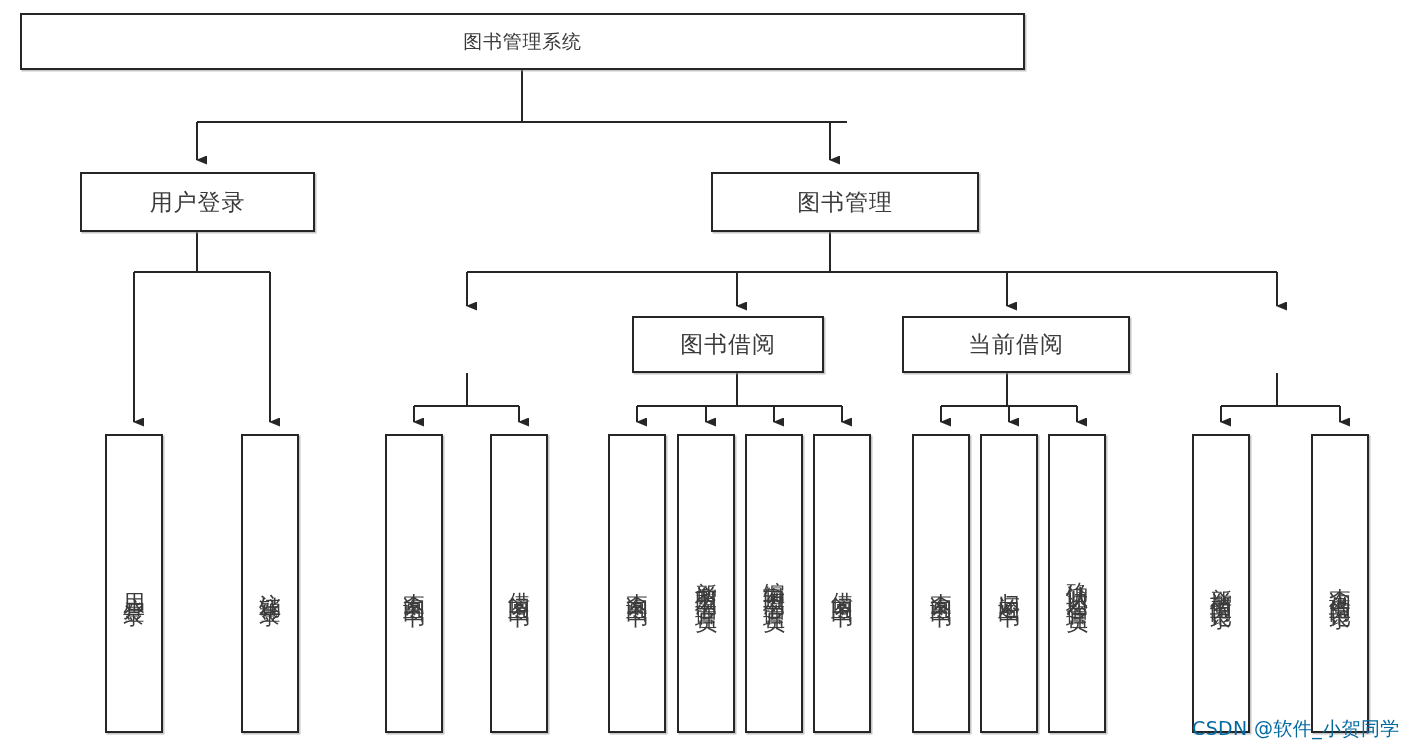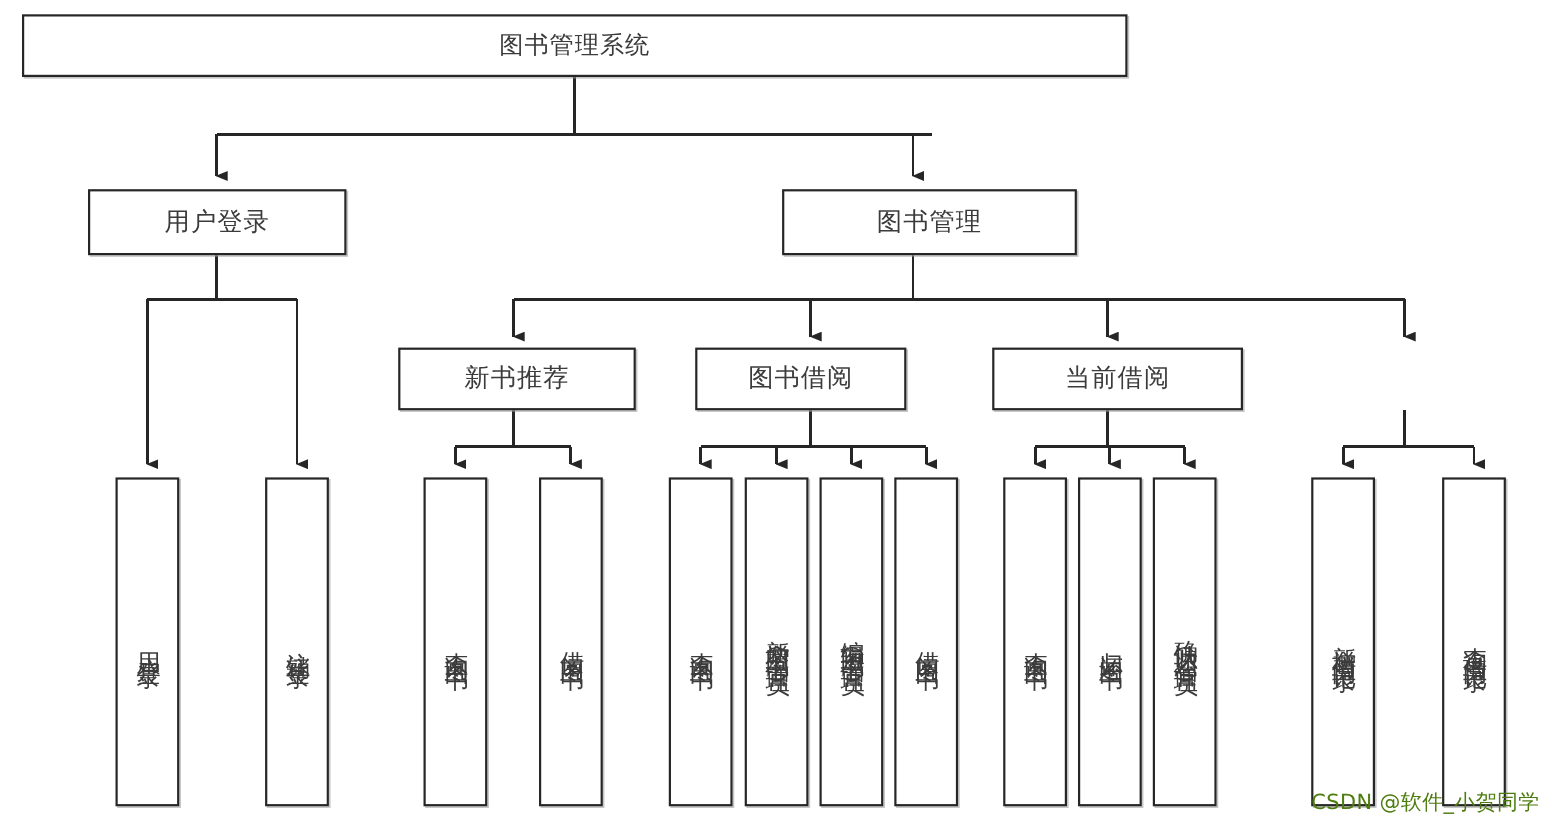--- a/index.html
+++ b/index.html
@@ -41,36 +41,36 @@
     color: #3b3b3b;
     letter-spacing: 0.04em;
     white-space: nowrap;
     line-height: 1.05;
     text-align: center;
   }
   .node.horizontal .node-label {
     font-size: 23px;
   }
   .node.root .node-label {
-    font-size: 22px;
+    font-size: 19px;
   }
   .node.vertical {
     align-items: center;
     justify-content: center;
   }
   .node.vertical .node-label {
     writing-mode: vertical-rl;
     text-orientation: upright;
     font-size: 22px;
     letter-spacing: 0.20em;
     line-height: 1;
   }
   .watermark {
     position: absolute;
-    color: #4d7c0f;
+    color: #0369a1;
     font-size: 19px;
     letter-spacing: 0.02em;
     white-space: nowrap;
     z-index: 3;
     user-select: none;
   }
 </style>
 </head>
 <body>
 
@@ -130,23 +130,20 @@
     <span class="node-label">图书管理系统</span>
   </div>
 
   <div class="node horizontal" style="left:80px; top:172px; width:235px; height:60px;">
     <span class="node-label">用户登录</span>
   </div>
   <div class="node horizontal" style="left:711px; top:172px; width:268px; height:60px;">
     <span class="node-label">图书管理</span>
   </div>
 
-  <div class="node horizontal" style="left:362px; top:316px; width:216px; height:57px;">
-    <span class="node-label">新书推荐</span>
-  </div>
   <div class="node horizontal" style="left:632px; top:316px; width:192px; height:57px;">
     <span class="node-label">图书借阅</span>
   </div>
   <div class="node horizontal" style="left:902px; top:316px; width:228px; height:57px;">
     <span class="node-label">当前借阅</span>
   </div>
 
   <div class="node vertical" style="left:105px; top:434px; width:58px; height:299px;">
     <span class="node-label">用户登录</span>
   </div>

